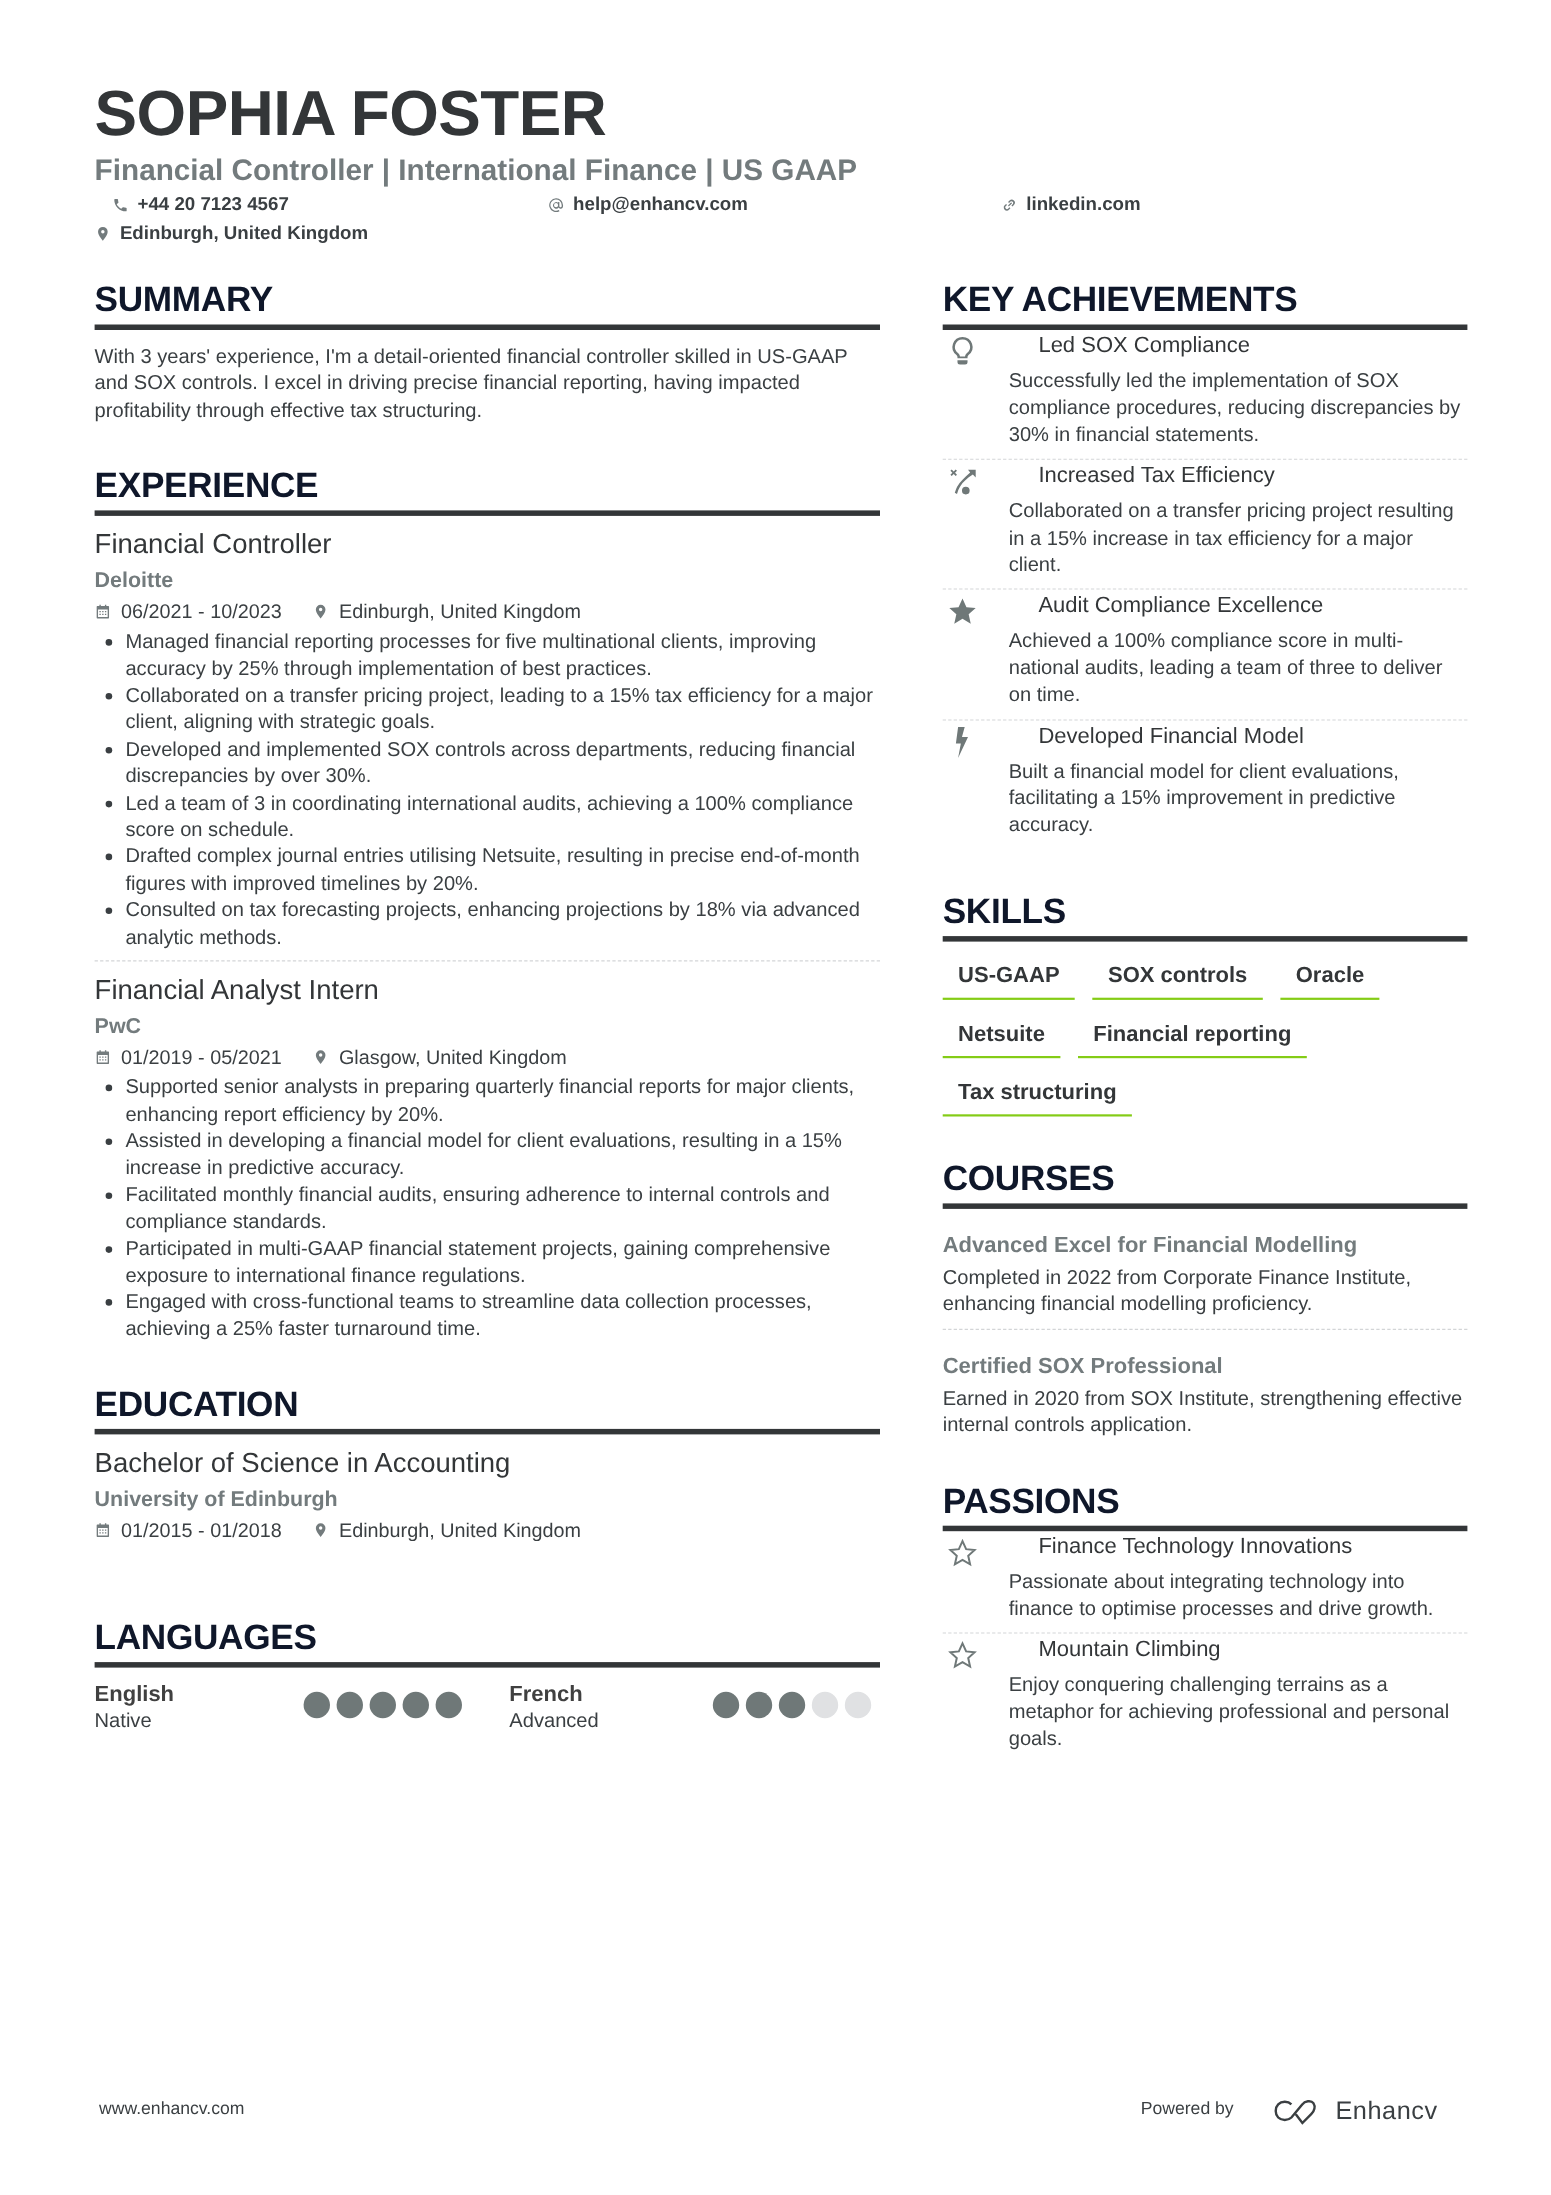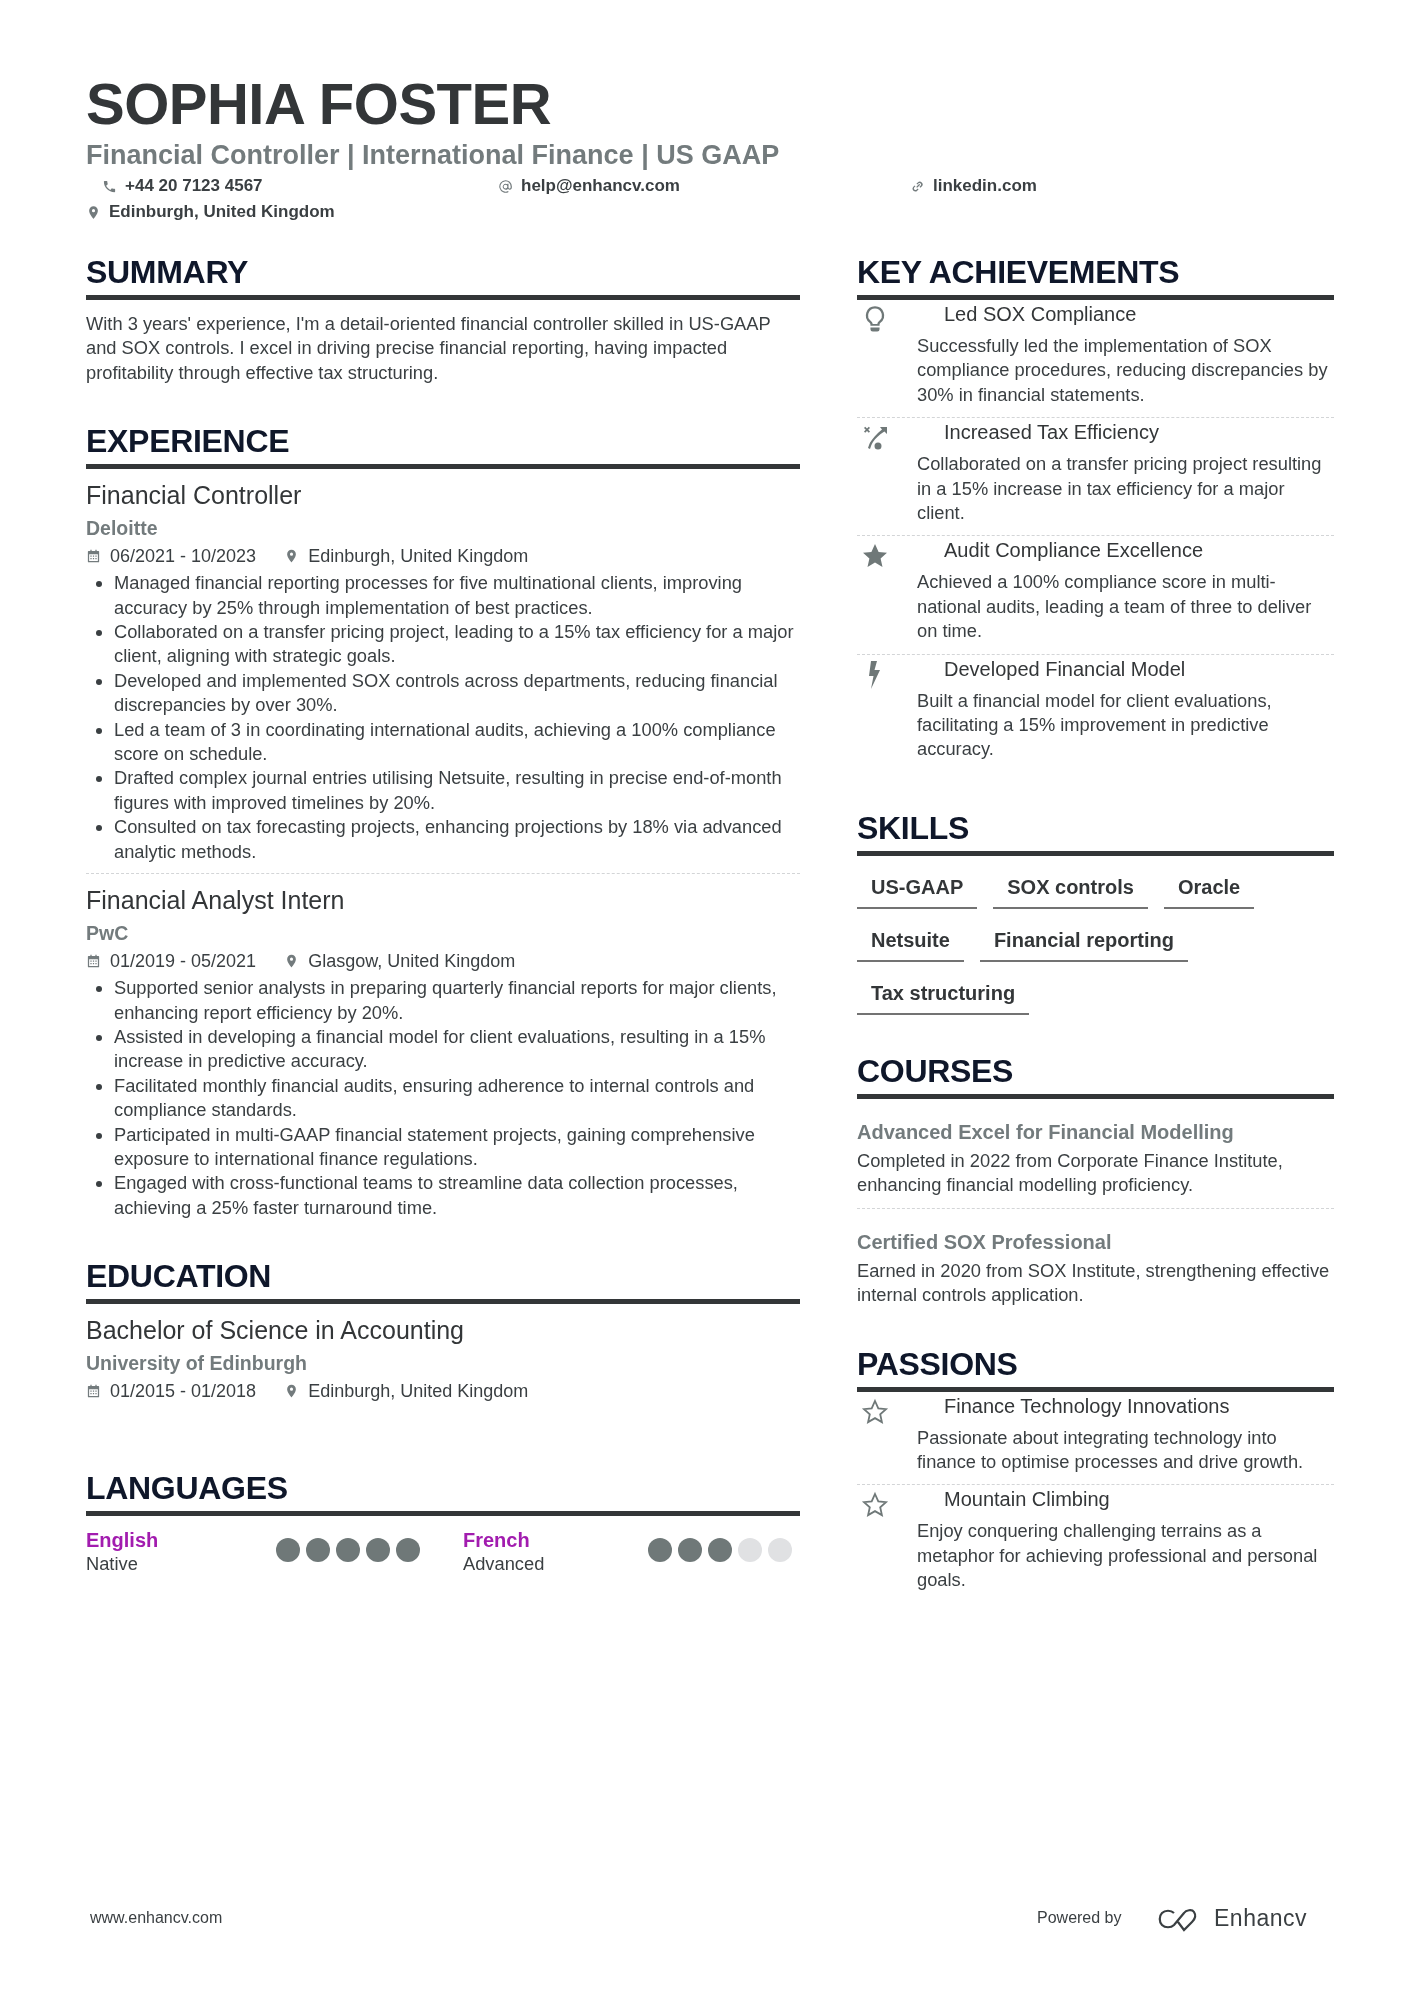--- a/index.html
+++ b/index.html
@@ -28,35 +28,35 @@
   .meta { display: flex; align-items: flex-end; font-size: 18px; color: #3a3f42; line-height: 26px; margin-top: 2px; }
   .meta .mi { display: flex; align-items: center; gap: 9px; margin-right: 28px; }
   .meta svg { width: 15px; height: 16px; fill: #737b7d; }
   .bullets { list-style: none; margin-top: 2px; }
   .bullets li { position: relative; padding-left: 28px; font-size: 18.3px; line-height: 24.4px; color: #3a3f42; }
   .bullets li::before { content: ""; position: absolute; left: 10px; top: 10px; width: 6px; height: 6px; border-radius: 50%; background: #3a3f42; }
   .dash-sep { border-top: 1.5px dashed #d3d5d7; margin: 9px 0 0 0; }
 
   .lang-row { position: relative; height: 56px; margin-top: 12px; }
   .lang { position: absolute; top: 0; width: 357px; }
-  .lang-name { font-size: 20px; font-weight: bold; color: #a21caf; line-height: 24px; }
+  .lang-name { font-size: 20px; font-weight: bold; color: #404040; line-height: 24px; }
   .lang-level { font-size: 18.3px; color: #3a3f42; line-height: 24px; }
   .dots { position: absolute; top: 10px; display: flex; gap: 6px; }
   .dot { width: 24px; height: 24px; border-radius: 50%; background: #e0e1e3; }
   .dot.on { background: #6f7878; }
 
   .ach { position: relative; padding-left: 60px; padding-bottom: 10px; }
   .ach-icon { position: absolute; left: 4px; top: 4px; width: 28px; height: 32px; }
   .ach-icon svg { width: 28px; height: 32px; fill: #6f7878; }
   .ach-title { font-size: 20px; font-weight: normal; color: #333638; line-height: 28px; padding-top: 0; margin-left: 27px; }
   .ach-desc { font-size: 18.3px; line-height: 24.4px; color: #3a3f42; margin-top: 6px; }
   .ach-sep { border-top: 1.5px dashed #d3d5d7; margin: 0 0 0 0; }
 
   .skills { display: flex; flex-wrap: wrap; margin-top: 10px; gap: 0 16px; }
-  .skill { font-size: 20px; font-weight: bold; color: #333638; padding: 8px 14px 7px 14px; border-bottom: 2px solid #737373; line-height: 26px; margin-bottom: 10px; }
+  .skill { font-size: 20px; font-weight: bold; color: #333638; padding: 8px 14px 7px 14px; border-bottom: 2px solid #84cc16; line-height: 26px; margin-bottom: 10px; }
 
   .course-title { font-size: 20px; font-weight: bold; color: #737b7d; line-height: 26px; margin-top: 20px; }
   .course-desc { font-size: 18.3px; line-height: 24.4px; color: #3a3f42; margin-top: 4px; }
   .course-sep { border-top: 1.5px dashed #d3d5d7; margin-top: 10px; }
 
   .pas-icon svg { fill: none; stroke: #6f7878; stroke-width: 1.8; }
 
   .footer { position: absolute; top: 1905px; left: 90px; width: 1230px; height: 30px; }
   .footer-url { position: absolute; left: 0; top: 4px; font-size: 16px; color: #3a3f42; }
   .powered { position: absolute; left: 947px; top: 4px; font-size: 16px; color: #3a3f42; }

